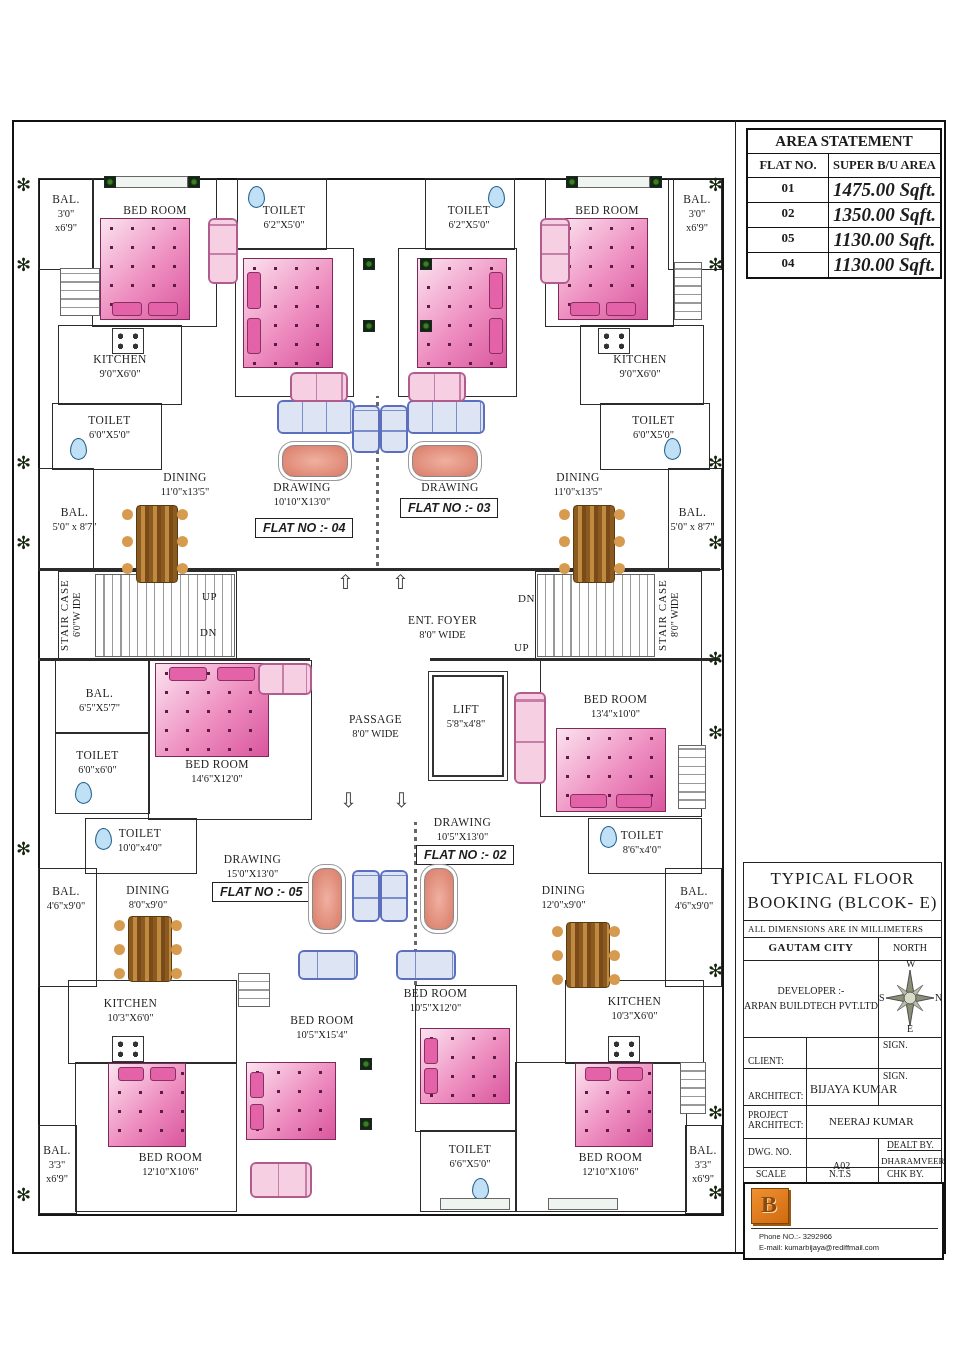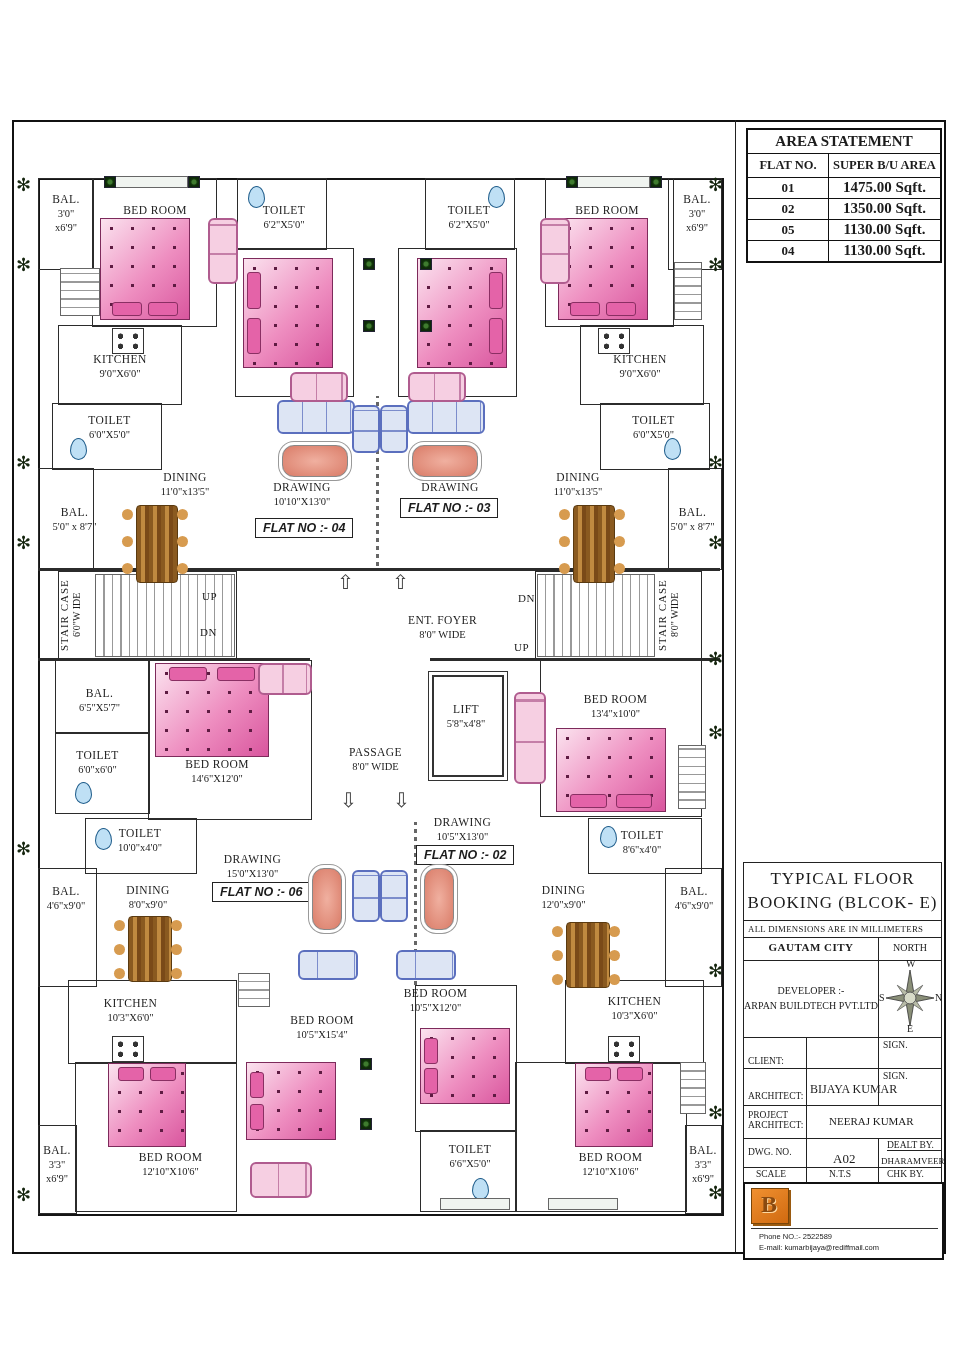--- a/index.html
+++ b/index.html
@@ -53,21 +53,21 @@
   .arrow{position:absolute;font-size:20px;color:#444;line-height:1;font-family:"DejaVu Sans",sans-serif;}
   
   .atable{position:absolute;left:746px;top:128px;width:192px;border:2px solid #111;background:#fff;}
   .atable .t{border-bottom:1.6px solid #111;text-align:center;font-weight:bold;font-size:15px;padding:3px 0;}
   .arow{display:flex;border-bottom:1.4px solid #111;}
   .arow:last-child{border-bottom:none;}
   .acell1{width:80px;border-right:1.4px solid #111;text-align:center;font-weight:bold;}
   .acell2{flex:1;text-align:center;font-weight:bold;}
   .ahead .acell1,.ahead .acell2{font-size:12.5px;padding:4px 0;}
   .adata .acell1{font-size:13px;padding:2px 0;}
-  .adata .acell2{font-size:15px;padding:1px 0;}
+  .adata .acell2{font-size:19px;padding:1px 0;font-style:italic;}
   
   .tblock{position:absolute;left:743px;top:862px;width:197px;border:1.6px solid #222;background:#fff;}
   .trow{border-bottom:1.2px solid #222;position:relative;}
   .trow:last-child{border-bottom:none;}
   .tb-title{text-align:center;font-size:17px;letter-spacing:1px;line-height:1.4;padding:4px 0 5px;}
   .tb-note{font-size:8.8px;letter-spacing:.3px;padding:3px 2px 3px 4px;}
   .split{display:flex;}
   .cell{position:relative;}
   .cell.bl{border-left:1.2px solid #222;font-family:Liberation Serif, serif;}
   .tb-proj{flex:1;text-align:center;font-size:11px;font-weight:bold;letter-spacing:.5px;padding:3px 0;}
@@ -177,21 +177,21 @@
 <div class="small-lbl" style="left:514px;top:641px;">UP</div>
 <div class="vlbl" style="left:656px;top:576px;width:36px;height:78px;">
     <span class="nm">STAIR CASE</span>
     <span class="dm">8'0" WIDE</span>
   </div>
 
 <div class="lbl" style="left:52px;top:686px;width:95px;"><span class="nm">BAL.</span><span class="dm">6'5"X5'7"</span></div>
 <div class="lbl" style="left:50px;top:748px;width:95px;"><span class="nm">TOILET</span><span class="dm">6'0"x6'0"</span></div>
 <div class="lbl" style="left:158px;top:742px;width:118px;"><span class="nm">MASTER
 BED ROOM</span><span class="dm">14'6"X12'0"</span></div>
-<div class="lbl" style="left:328px;top:745px;width:95px;text-align:center;"><span class="nm">PASSAGE</span><span class="dm">8'0" WIDE</span></div>
+<div class="lbl" style="left:328px;top:712px;width:95px;text-align:center;"><span class="nm">PASSAGE</span><span class="dm">8'0" WIDE</span></div>
 <div class="lbl" style="left:436px;top:702px;width:60px;"><span class="nm">LIFT</span><span class="dm">5'8"x4'8"</span></div>
 <div class="lbl" style="left:558px;top:692px;width:115px;"><span class="nm">BED ROOM</span><span class="dm">13'4"x10'0"</span></div>
 <div class="lbl" style="left:90px;top:826px;width:100px;"><span class="nm">TOILET</span><span class="dm">10'0"x4'0"</span></div>
 <div class="lbl" style="left:592px;top:828px;width:100px;"><span class="nm">TOILET</span><span class="dm">8'6"x4'0"</span></div>
 <div class="lbl" style="left:200px;top:852px;width:105px;"><span class="nm">DRAWING</span><span class="dm">15'0"X13'0"</span></div>
 <div class="lbl" style="left:410px;top:815px;width:105px;"><span class="nm">DRAWING</span><span class="dm">10'5"X13'0"</span></div>
 <div class="lbl" style="left:103px;top:883px;width:90px;"><span class="nm">DINING</span><span class="dm">8'0"x9'0"</span></div>
 <div class="lbl" style="left:516px;top:883px;width:95px;"><span class="nm">DINING</span><span class="dm">12'0"x9'0"</span></div>
 <div class="lbl" style="left:32px;top:884px;width:68px;"><span class="nm">BAL.</span><span class="dm">4'6"x9'0"</span></div>
 <div class="lbl" style="left:660px;top:884px;width:68px;"><span class="nm">BAL.</span><span class="dm">4'6"x9'0"</span></div>
@@ -202,21 +202,21 @@
 <div class="lbl" style="left:425px;top:1142px;width:90px;"><span class="nm">TOILET</span><span class="dm">6'6"X5'0"</span></div>
 <div class="lbl" style="left:108px;top:1150px;width:125px;"><span class="nm">BED ROOM</span><span class="dm">12'10"X10'6"</span></div>
 <div class="lbl" style="left:548px;top:1150px;width:125px;"><span class="nm">BED ROOM</span><span class="dm">12'10"X10'6"</span></div>
 <div class="lbl" style="left:36px;top:1143px;width:42px;"><span class="nm">BAL.</span><span class="dm">3'3"
 x6'9"</span></div>
 <div class="lbl" style="left:682px;top:1143px;width:42px;"><span class="nm">BAL.</span><span class="dm">3'3"
 x6'9"</span></div>
 
 <div class="flat" style="left:255px;top:518px;">FLAT NO :- 04</div>
 <div class="flat" style="left:400px;top:498px;">FLAT NO :- 03</div>
-<div class="flat" style="left:212px;top:882px;">FLAT NO :- 06</div>
+<div class="flat" style="left:212px;top:882px;">FLAT NO :- 05</div>
 <div class="flat" style="left:416px;top:845px;">FLAT NO :- 02</div>
 
 <div class="bed pb" style="left:100px;top:218px;width:88px;height:100px;">
     <div class="pl p1"></div>
     <div class="pl p2"></div>
   </div>
 <div class="bed plf" style="left:243px;top:258px;width:88px;height:108px;">
     <div class="pl p1"></div>
     <div class="pl p2"></div>
   </div>
@@ -414,21 +414,21 @@
       </div>
     <div class="cell bl" style="flex:1;">
         <span style="position:absolute;left:22px;top:9px;font-size:11px;">NEERAJ KUMAR</span>
       </div>
   </div>
   <div class="trow split" style="height:28px;">
     <div class="cell" style="width:62px;">
         <span class="lab" style="position:absolute;left:4px;top:8px;">DWG. NO.</span>
       </div>
     <div class="cell bl" style="width:71px;">
-        <span style="position:absolute;left:26px;top:12px;font-size:13px;">A02</span>
+        <span style="position:absolute;left:26px;top:21px;font-size:10px;">A02</span>
       </div>
     <div class="cell bl" style="flex:1;">
       <span class="lab" style="position:absolute;left:8px;top:1px;border-bottom:1px solid #222;width:54px;">DEALT BY.</span>
       <span class="lab" style="position:absolute;left:2px;bottom:1px;font-size:9px;">DHARAMVEER</span>
     </div>
   </div>
   <div class="trow split" style="height:16px;">
     <div class="cell" style="width:62px;">
         <span class="lab" style="position:absolute;left:12px;top:1px;">SCALE</span>
       </div>
@@ -450,16 +450,16 @@
   </div>
 </div>
 
 <div class="firm">
   <div class="firm-top">
     <div class="logo">
         <span>B</span>
       </div>
   </div>
   <div class="firm-contact">
-    <div>Phone NO.:-   2522589</div>
+    <div>Phone NO.:-   3292966</div>
     <div>E-mail:    kumarbijaya@rediffmail.com</div>
   </div>
 </div>
 
 </body></html>

